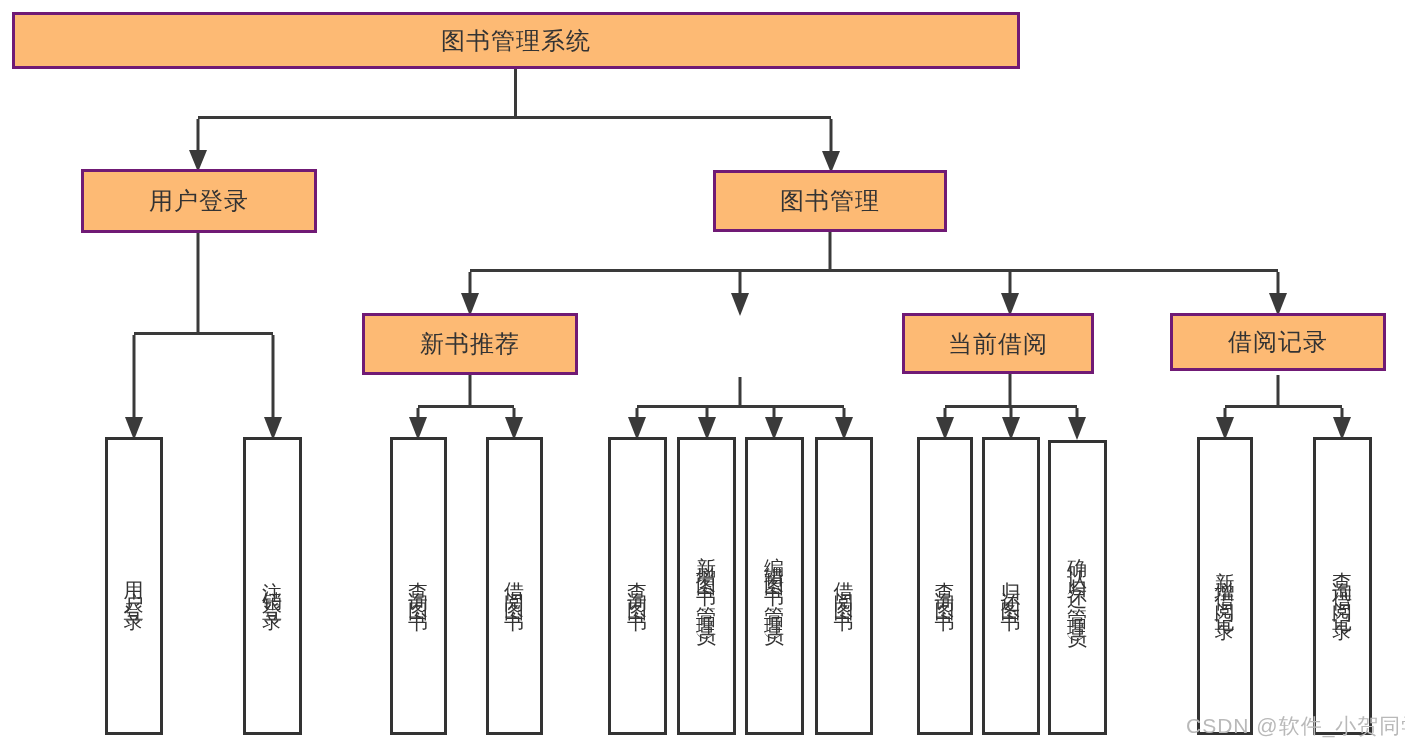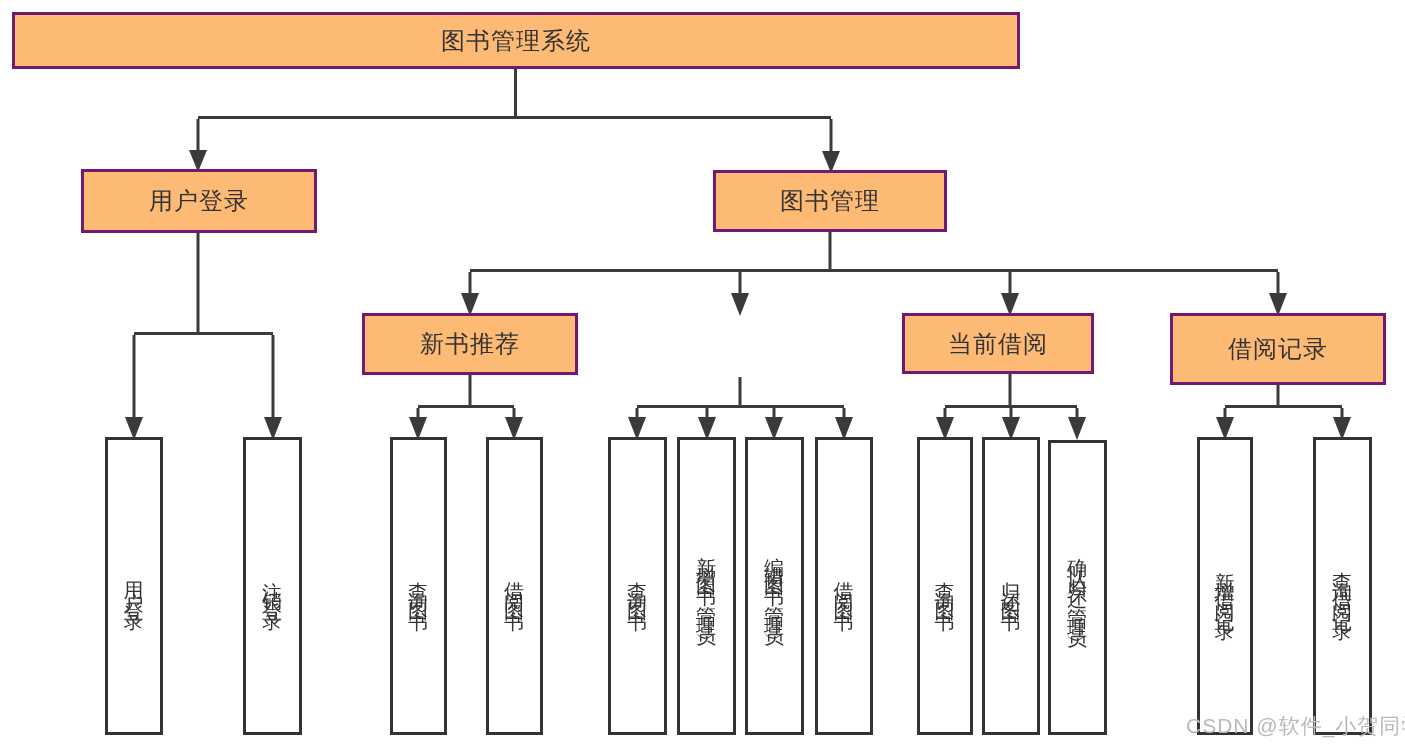--- a/index.html
+++ b/index.html
@@ -126,21 +126,21 @@
     </g>
   </svg>
 
   <div class="node" style="left:12px;top:12px;width:1008px;height:57px;">图书管理系统</div>
 
   <div class="node" style="left:81px;top:169px;width:236px;height:64px;">用户登录</div>
   <div class="node" style="left:713px;top:170px;width:234px;height:62px;">图书管理</div>
 
   <div class="node" style="left:362px;top:313px;width:216px;height:62px;">新书推荐</div>
   <div class="node" style="left:902px;top:313px;width:192px;height:61px;">当前借阅</div>
-  <div class="node" style="left:1170px;top:313px;width:216px;height:72px;text-align:right;">借阅记录</div>
+  <div class="node" style="left:1170px;top:313px;width:216px;height:58px;text-align:right;">借阅记录</div>
 
   <div class="vnode" style="left:105px;top:437px;width:58px;height:298px;">
     <span class="vtext">用户登录</span>
   </div>
   <div class="vnode" style="left:243px;top:437px;width:59px;height:298px;">
     <span class="vtext">注销登录</span>
   </div>
 
   <div class="vnode" style="left:390px;top:437px;width:57px;height:298px;">
     <span class="vtext">查询图书</span>

